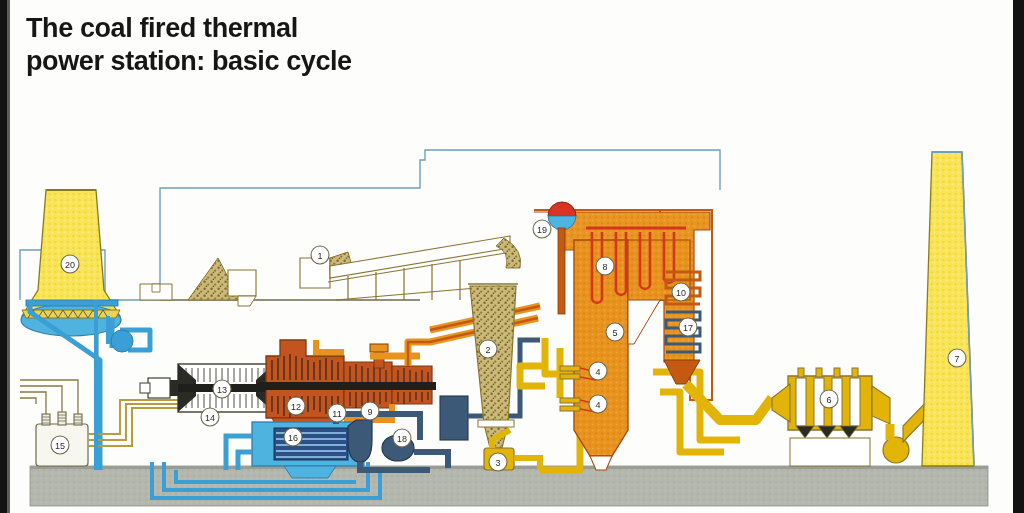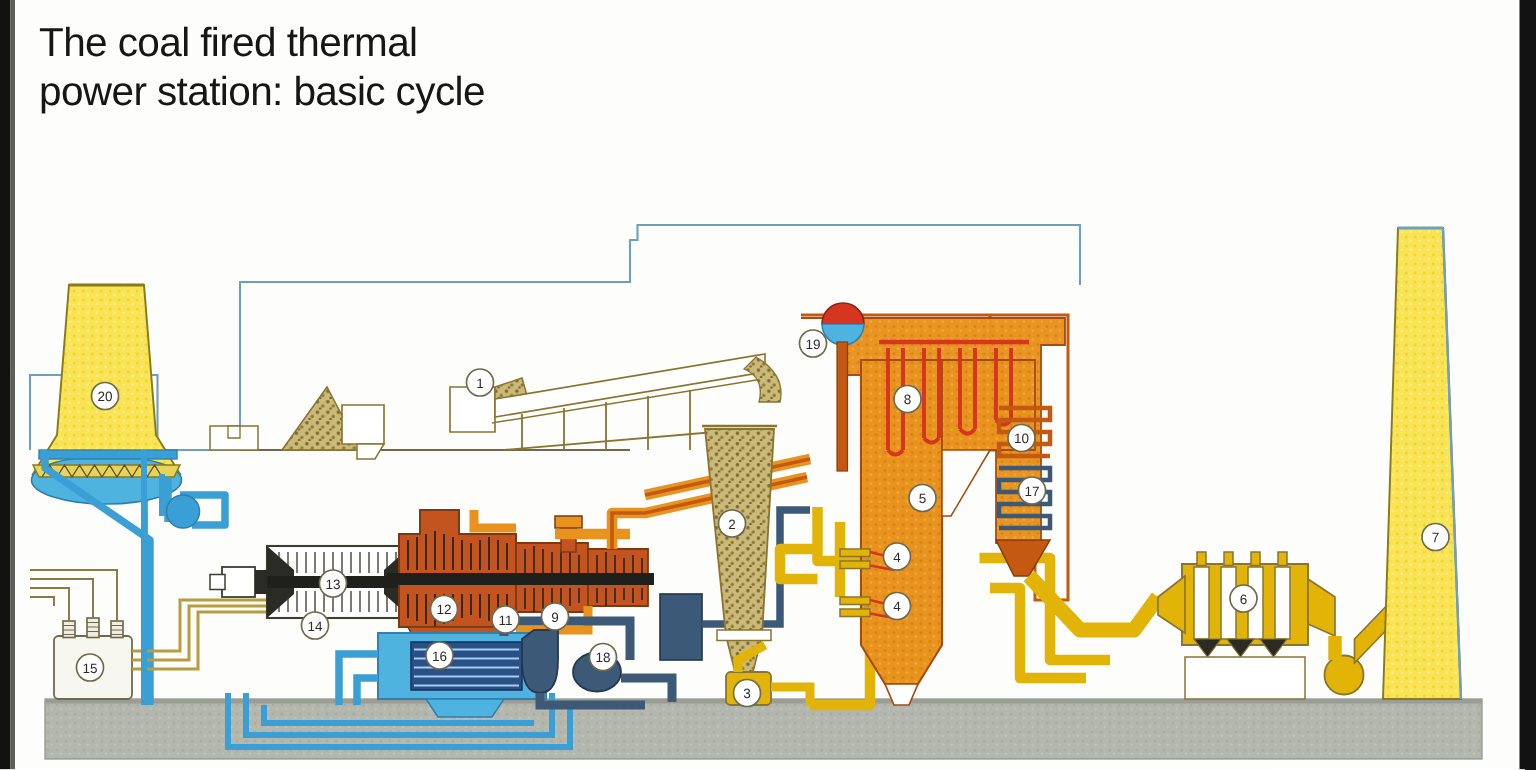--- a/index.html
+++ b/index.html
@@ -11,21 +11,21 @@
     overflow:hidden;
   }
   
   .scan-edge{position:absolute;top:0;bottom:0;background:#121212;}
   .scan-edge.left{left:0;width:7px;}
   .scan-edge.right{right:0;width:11px;}
   .scan-edge-inner{position:absolute;top:0;bottom:0;width:3px;background:#5e5e5a;}
 
   #title{
     position:absolute;left:26px;top:12px;
-    font-size:27px;font-weight:normal;line-height:1.22;
+    font-size:27px;font-weight:bold;line-height:1.22;
     color:#161616;letter-spacing:-0.4px;
     white-space:pre-line;
   }
 
   svg#fig{position:absolute;left:0;top:0;width:1024px;height:513px;}
 
   
   .callout{}
   .callout circle{fill:#ffffff;stroke:#6e6a4e;stroke-width:1.1;}
   .callout text{

